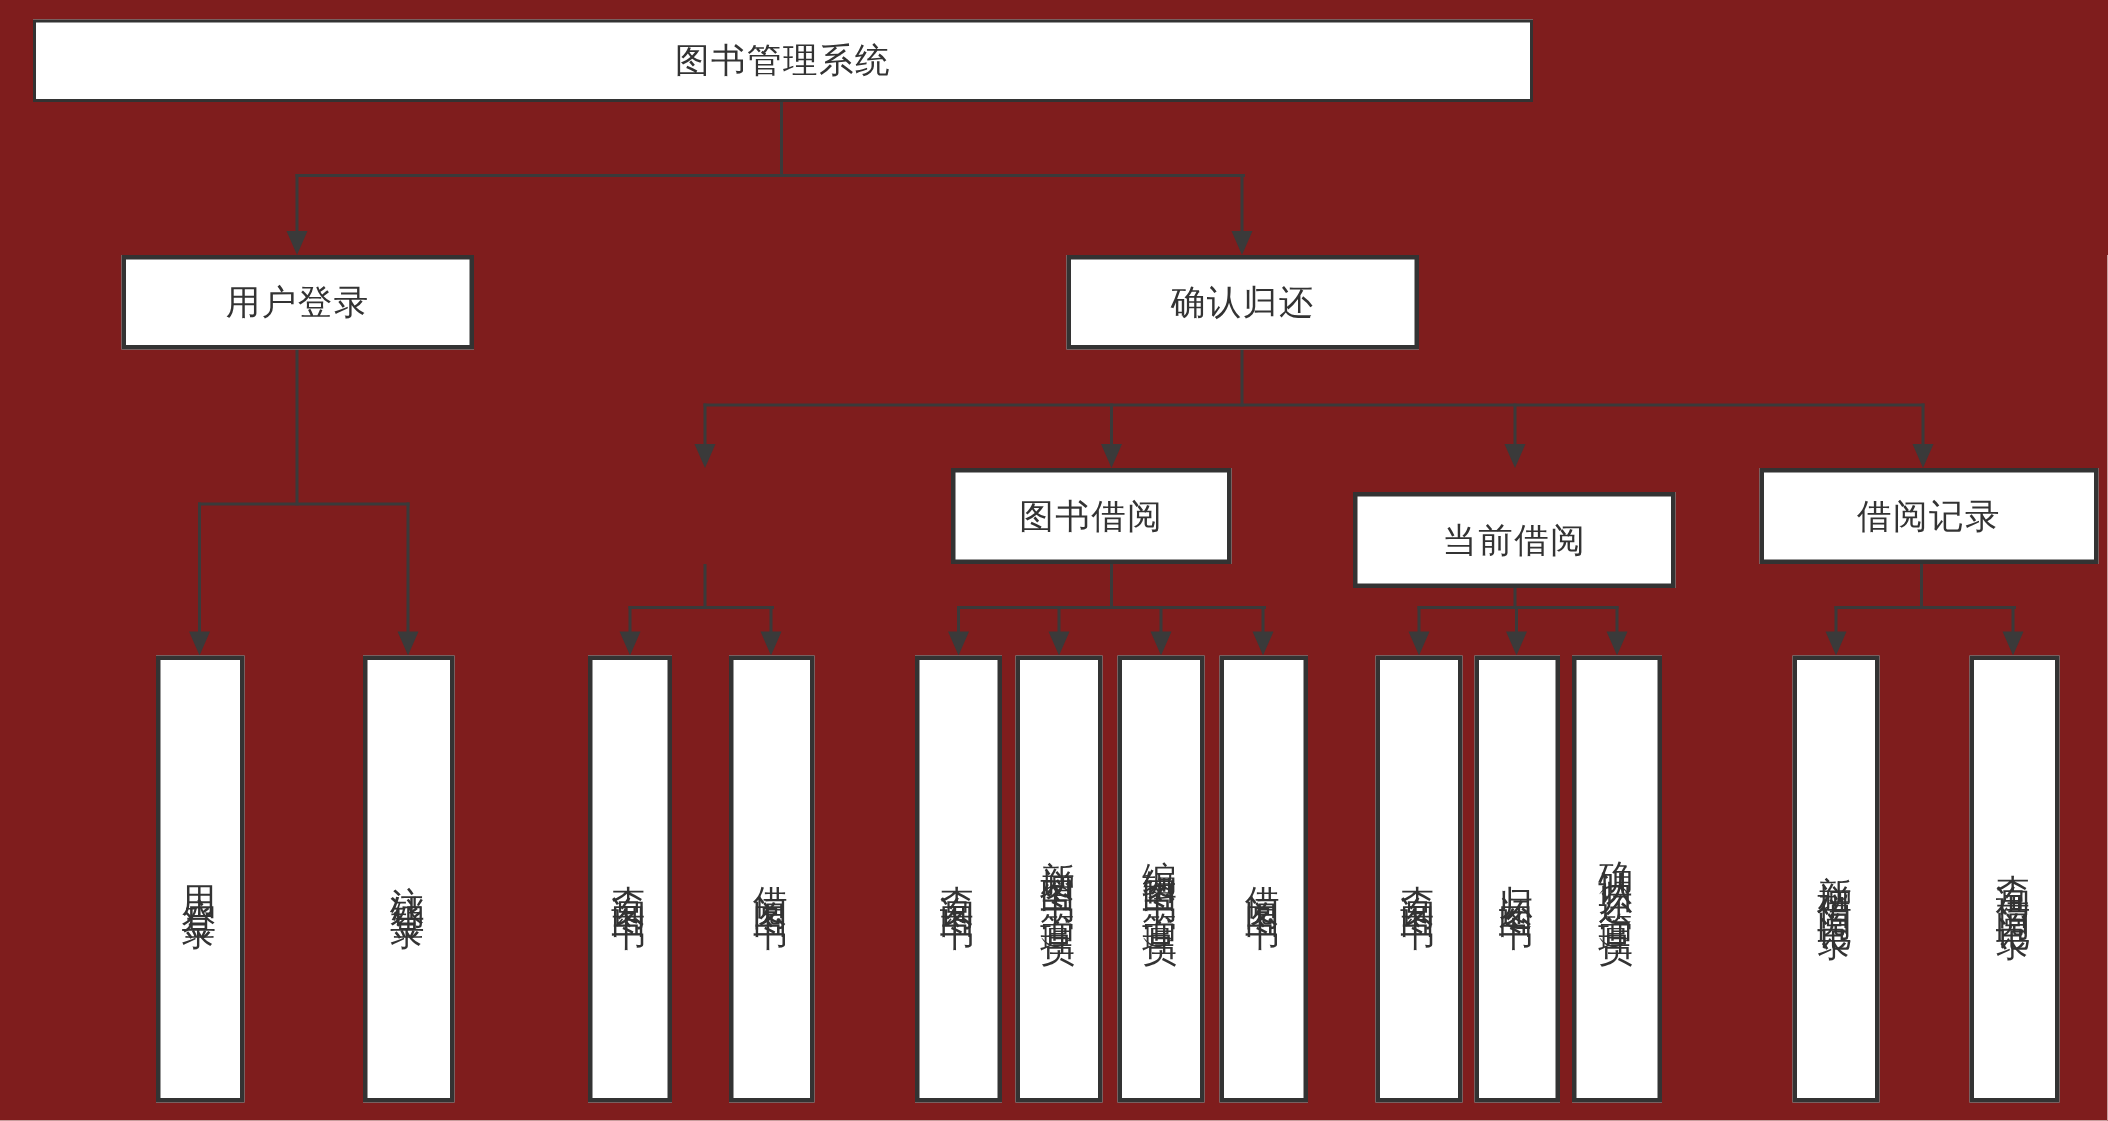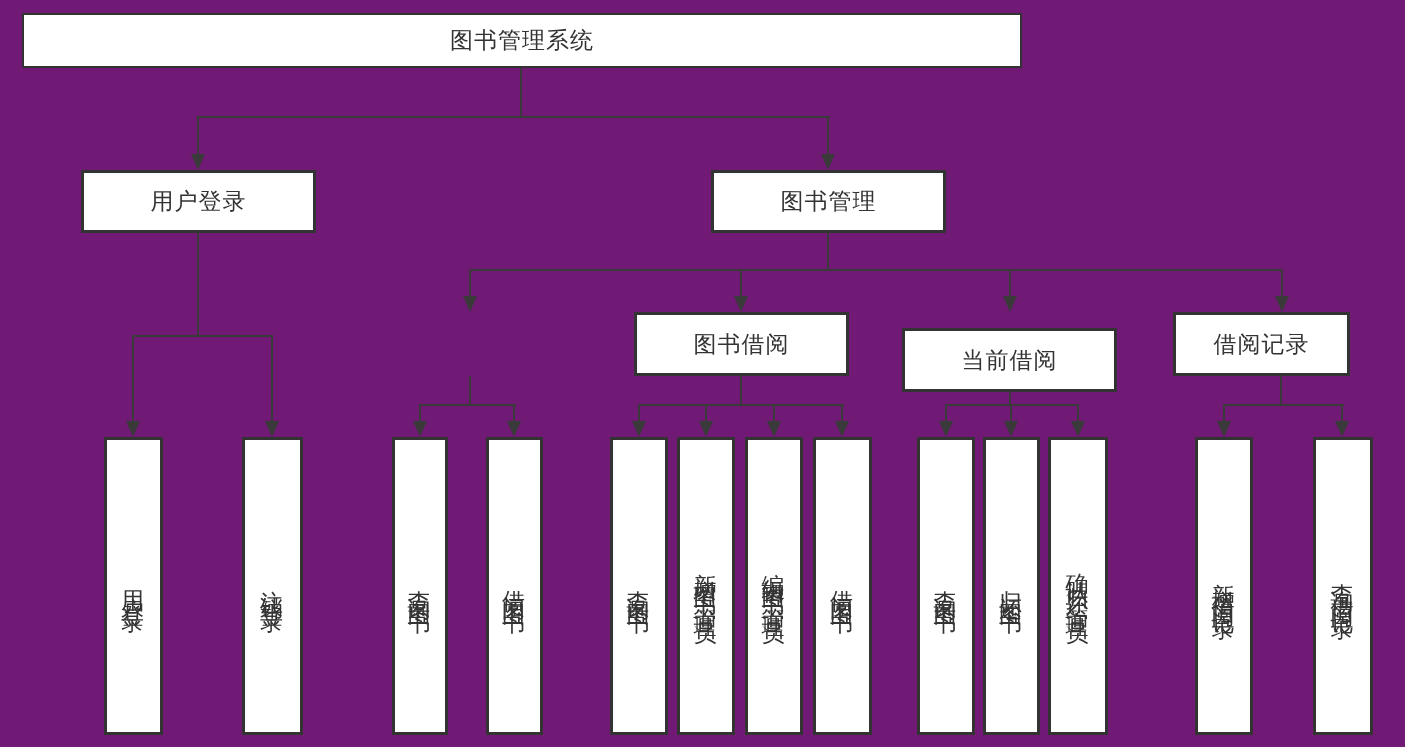--- a/index.html
+++ b/index.html
@@ -1,19 +1,19 @@
 <!DOCTYPE html>
 <html><head>
 <meta charset="utf-8">
 <style>
   html,body{margin:0;padding:0;background:#ffffff;}
   .canvas{
     position:relative;
     width:1405px;height:747px;
-    background:#701a75;
+    background:#7f1d1d;
     font-family:"Liberation Sans","DejaVu Sans",sans-serif;
     overflow:hidden;
   }
   
   .seg{position:absolute;background:#3a3a3a;}
   
   .arrow{
     position:absolute;width:0;height:0;
     border-left:7px solid transparent;
     border-right:7px solid transparent;
@@ -33,23 +33,23 @@
   .v-label{
     writing-mode:vertical-rl;
     font-size:23px;
     letter-spacing:7px;
     white-space:nowrap;
   }
   .n-root{left:22px;top:13px;width:1000px;height:55px;border-width:2px;}
   .n-userlogin{left:81px;top:170px;width:235px;height:63px;}
   .n-bookmgmt{left:711px;top:170px;width:235px;height:63px;}
   .n-l3-1{left:363px;top:312px;width:215px;height:64px;}
-  .n-l3-2{left:634px;top:312px;width:215px;height:64px;}
+  .n-l3-2{left:634px;top:312px;width:187px;height:64px;}
   .n-l3-3{left:902px;top:328px;width:215px;height:64px;}
-  .n-l3-4{left:1173px;top:312px;width:177px;height:64px;}
+  .n-l3-4{left:1173px;top:312px;width:226px;height:64px;}
   .leaf{top:437px;height:298px;}
   .lf1{left:104px;width:59px;}
   .lf2{left:242px;width:61px;}
   .lf3{left:392px;width:56px;}
   .lf4{left:486px;width:57px;}
   .lf5{left:610px;width:58px;}
   .lf6{left:677px;width:58px;}
   .lf7{left:745px;width:58px;}
   .lf8{left:813px;width:59px;}
   .lf9{left:917px;width:58px;}
@@ -133,21 +133,21 @@
   <div class="arrow" style="left:1335px;top:421px;"></div>
 
   <div class="node n-root">
     <span class="h-label">图书管理系统</span>
   </div>
 
   <div class="node n-userlogin">
     <span class="h-label">用户登录</span>
   </div>
   <div class="node n-bookmgmt">
-    <span class="h-label">图书管理</span>
+    <span class="h-label">确认归还</span>
   </div>
 
   <div class="node n-l3-2">
     <span class="h-label">图书借阅</span>
   </div>
   <div class="node n-l3-3">
     <span class="h-label">当前借阅</span>
   </div>
   <div class="node n-l3-4">
     <span class="h-label">借阅记录</span>

